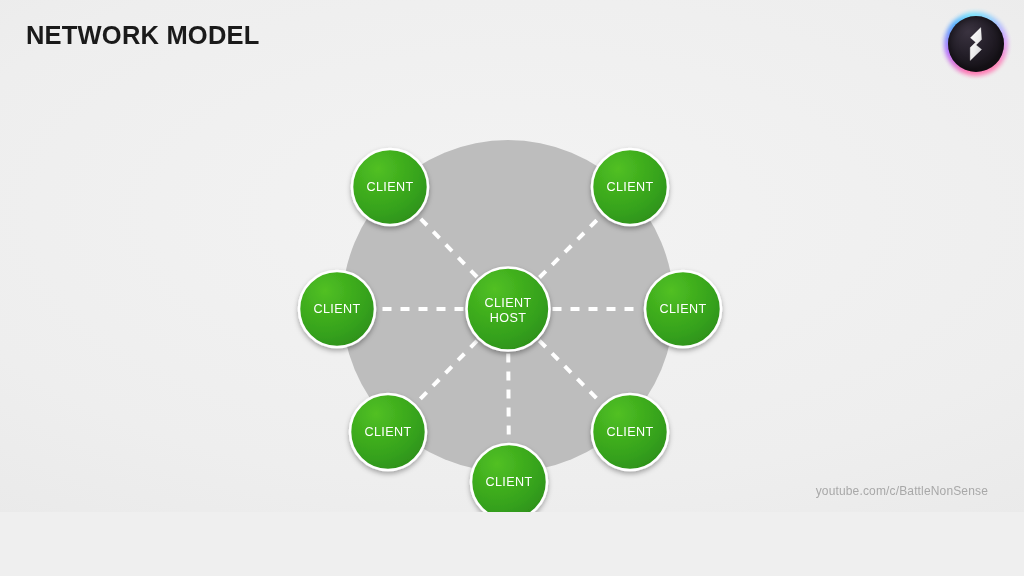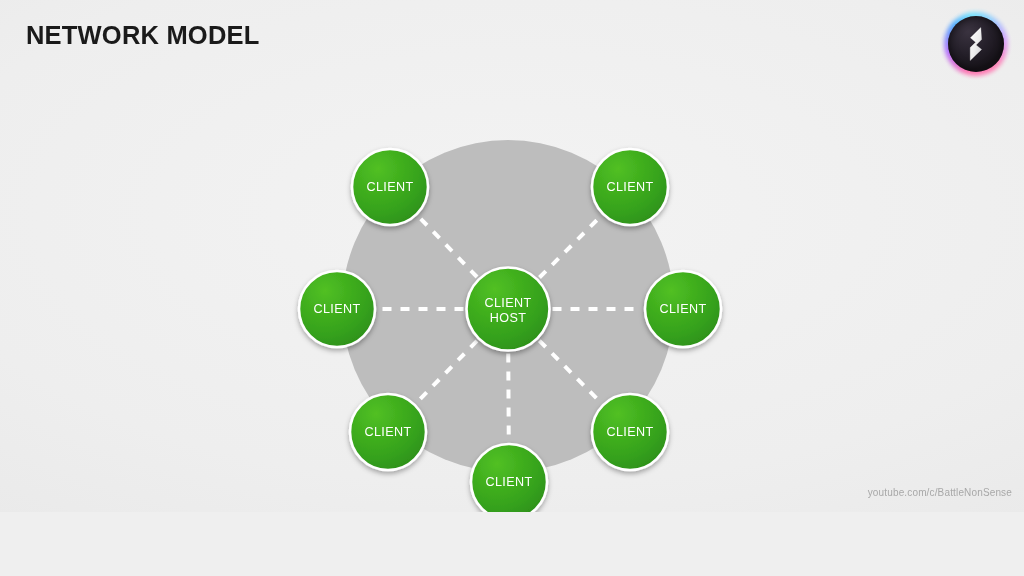--- a/index.html
+++ b/index.html
@@ -92,23 +92,23 @@
   #diagram {
     position: absolute;
     left: 0;
     top: 0;
     width: 1024px;
     height: 576px;
   }
 
   .footer {
     position: absolute;
-    right: 12px;
+    right: 36px;
     bottom: 14px;
-    font-size: 10px;
+    font-size: 12px;
     color: #a8a8a8;
     letter-spacing: 0.15px;
     white-space: nowrap;
   }
 </style>
 </head>
 <body>
 
 <div id="slide">
 

